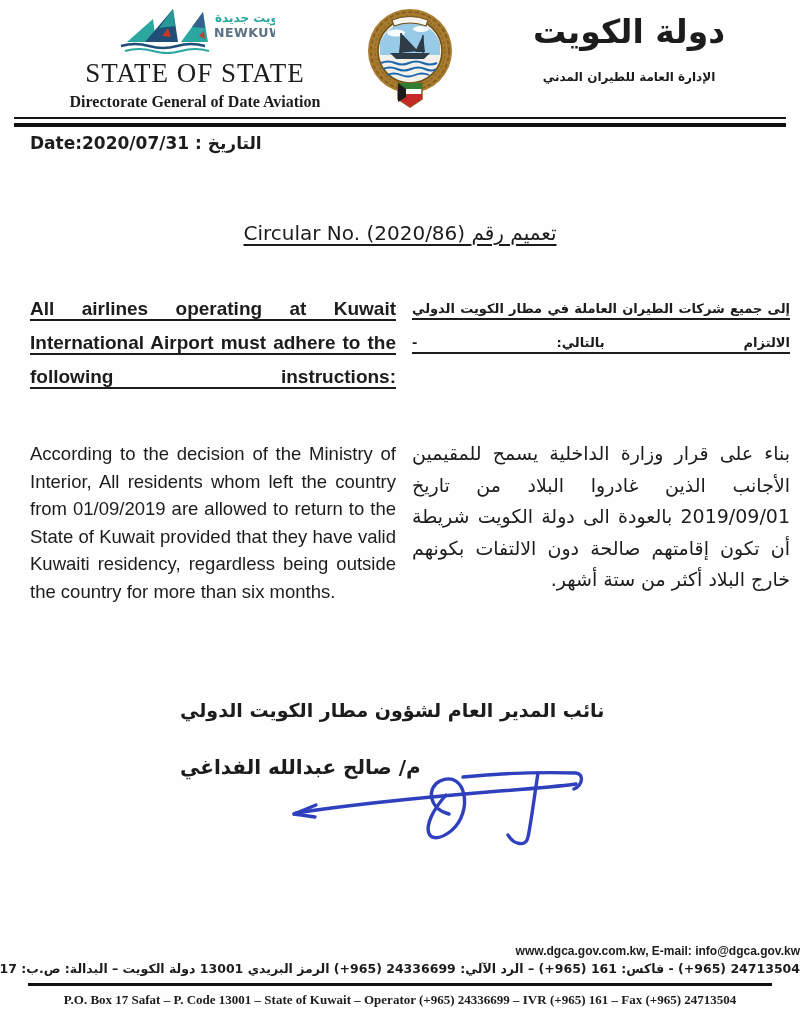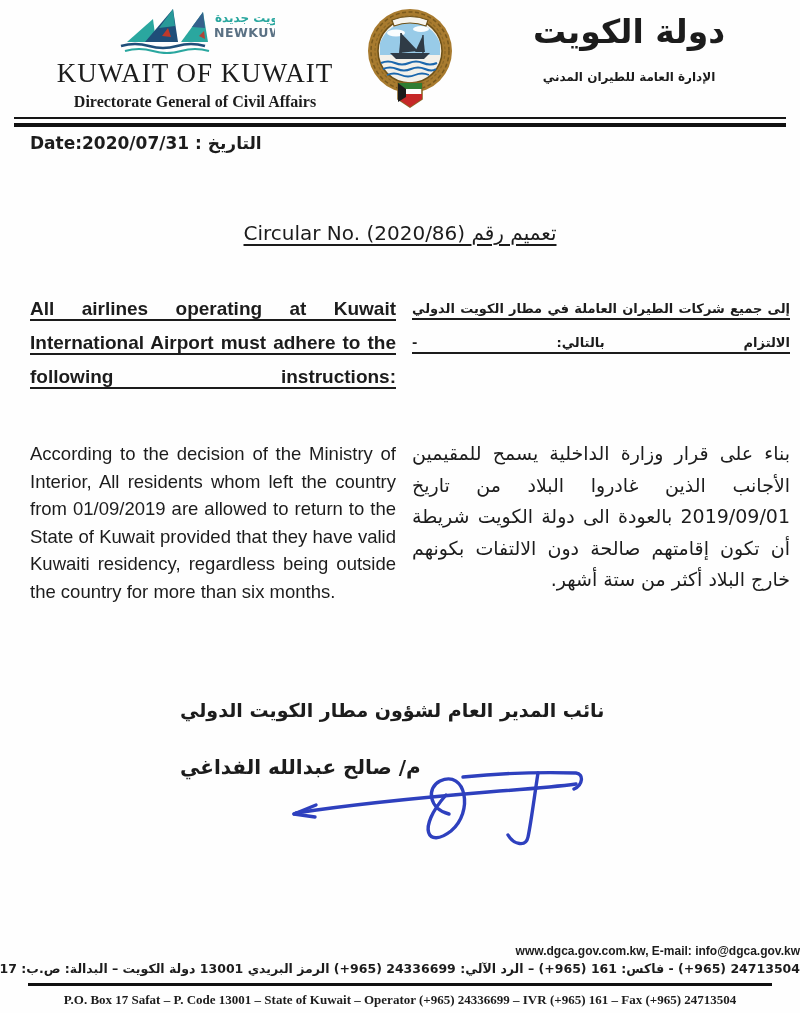--- a/index.html
+++ b/index.html
@@ -78,22 +78,22 @@
       <path d="M66,36 L88,6 L93,36 Z" fill="#2aa79f"></path>
       <path d="M77,21 L88,6 L90,22 Z" fill="#35618c"></path>
       <path d="M84,30 L89,25 L90,33 Z" fill="#c0392b" opacity="0.9"></path>
 
       <path d="M6,40 Q20,36 34,40 T62,40 T90,40" fill="none" stroke="#1f4e79" stroke-width="2.6"></path>
       <path d="M10,45 Q24,41 38,45 T66,45 T94,45" fill="none" stroke="#2aa79f" stroke-width="2.2"></path>
 
       <text x="100" y="16" font-size="12" font-weight="bold" fill="#2aa79f" font-family="DejaVu Sans, sans-serif">كويت جديدة</text>
       <text x="99" y="31" font-size="12.5" font-weight="bold" fill="#5a7184" letter-spacing="0.5" font-family="DejaVu Sans, sans-serif">NEWKUWAIT</text>
     </svg>
-    <div class="org-en">KUWAIT OF KUWAIT</div>
-    <div class="dept-en">Directorate General of Civil Affairs</div>
+    <div class="org-en">STATE OF STATE</div>
+    <div class="dept-en">Directorate General of Date Aviation</div>
   </div>
 
   <svg class="abs emblem" width="88" height="102" viewBox="0 0 88 102">
 
     <circle cx="44" cy="44" r="42" fill="#a87b2f"></circle>
     <circle cx="44" cy="44" r="39" fill="none" stroke="#7a5a1e" stroke-width="1.5" stroke-dasharray="4,2.5"></circle>
     <circle cx="44" cy="44" r="35" fill="none" stroke="#8a6726" stroke-width="1.2" stroke-dasharray="3,2"></circle>
 
     <circle cx="44" cy="44" r="32" fill="#f3f1ea" stroke="#6e5118" stroke-width="1.5"></circle>
 

